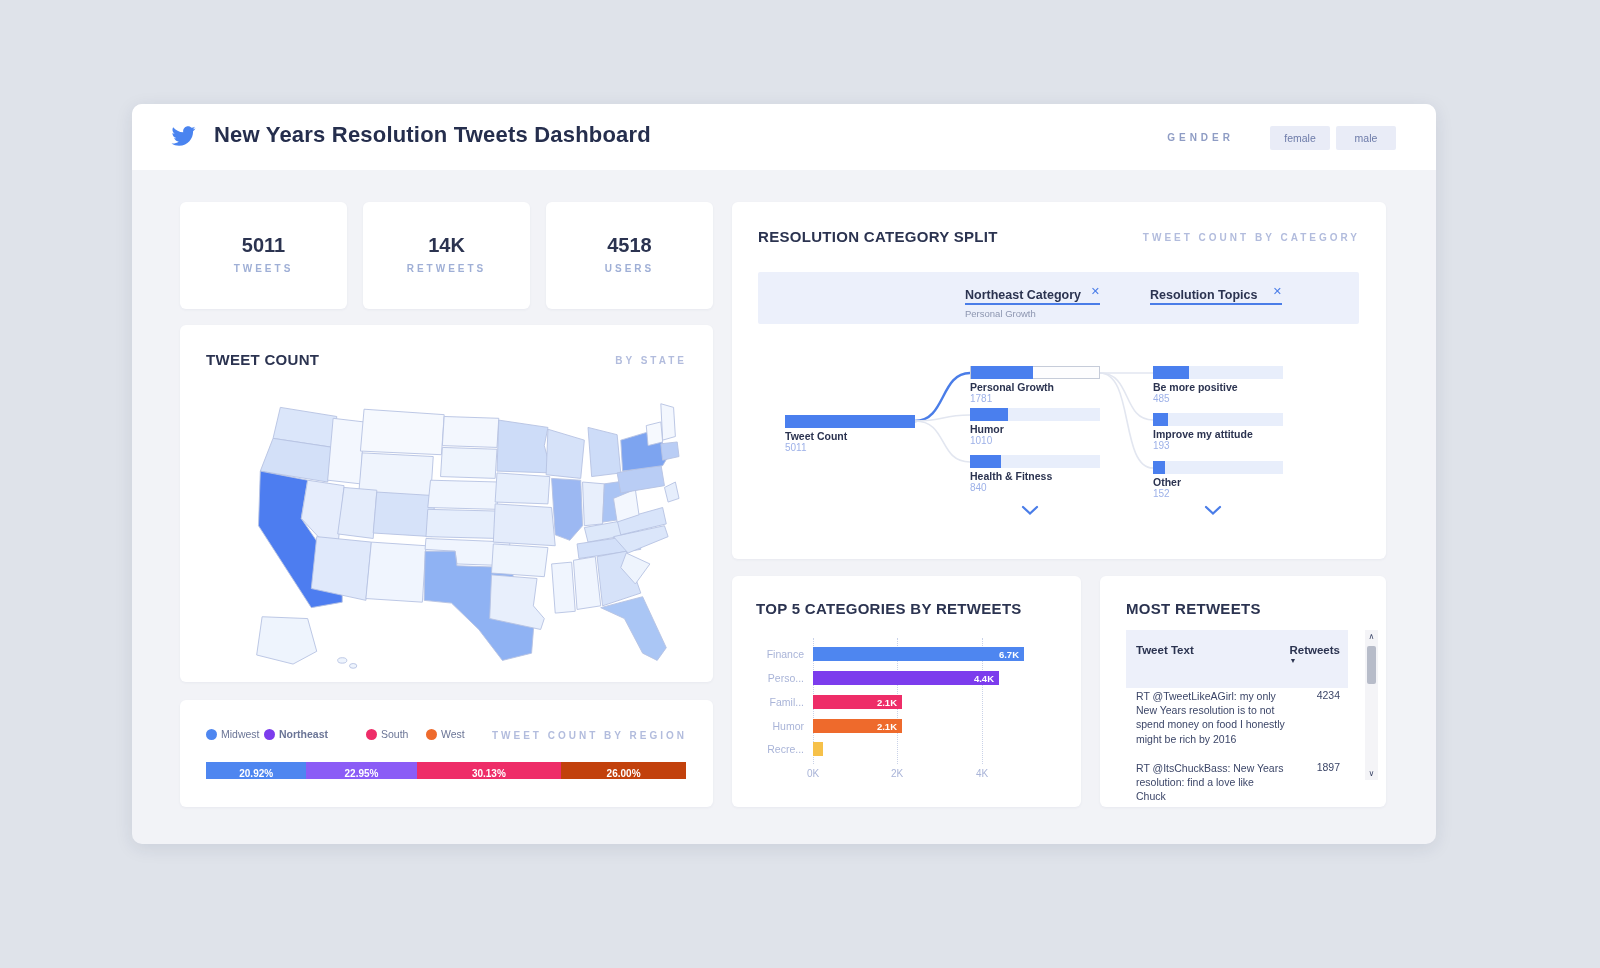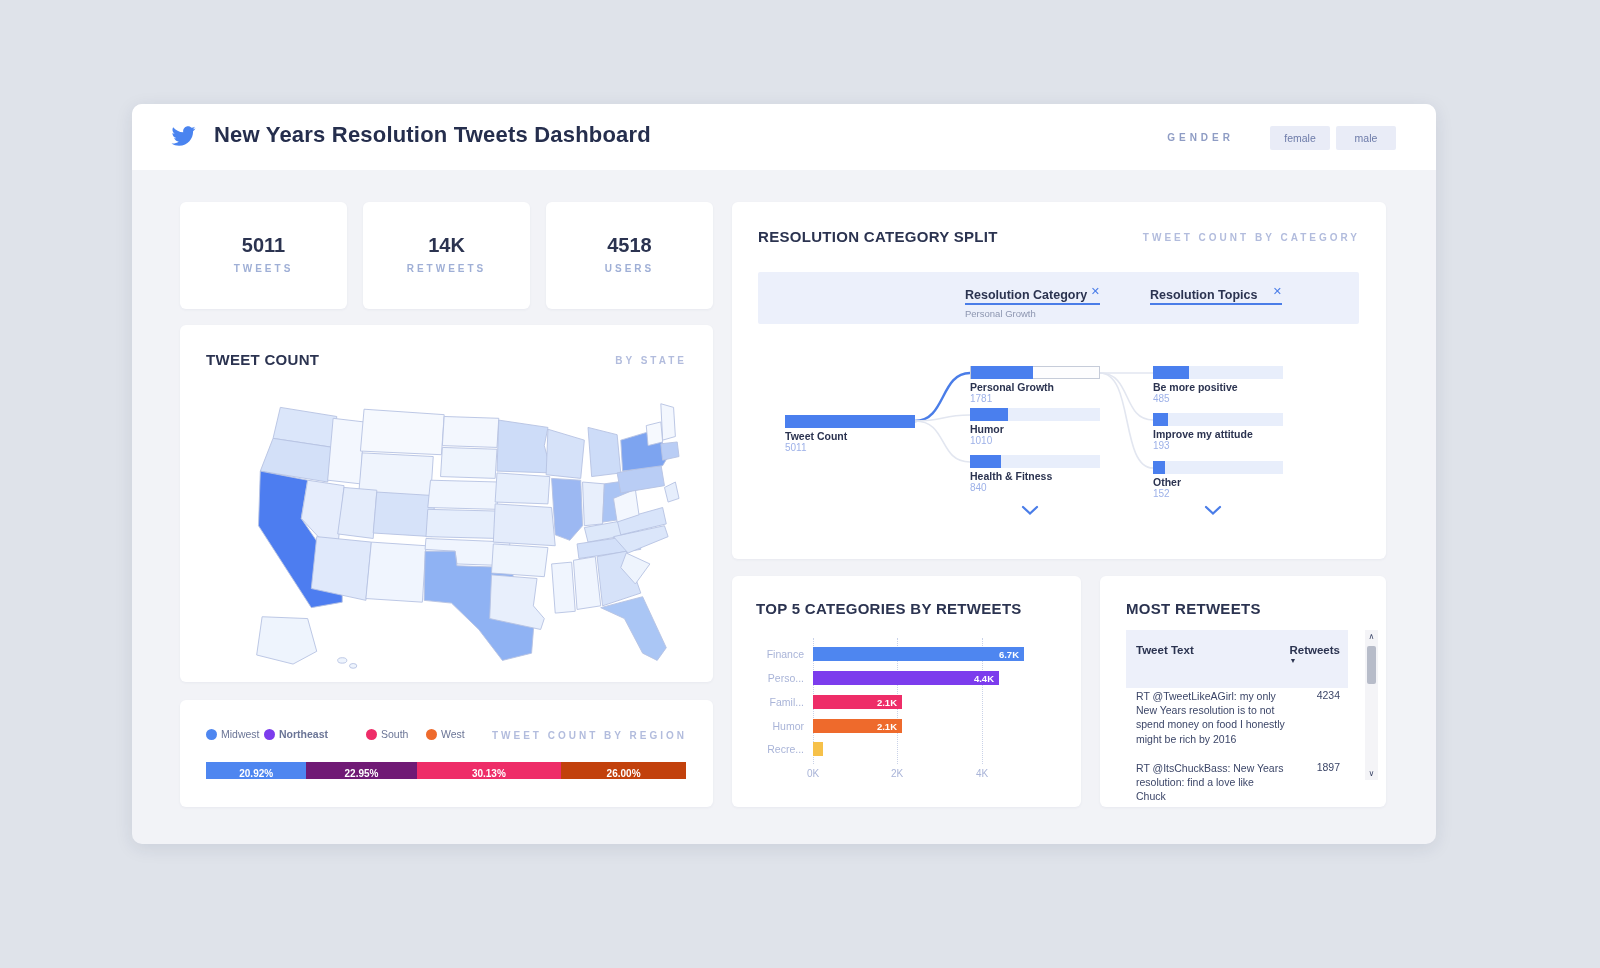--- a/index.html
+++ b/index.html
@@ -147,21 +147,21 @@
       </g>
     </svg>
   </div>
 
   <div class="panel" style="left:600px; top:98px; width:654px; height:357px;">
     <div class="panel-title" style="left:26px; top:26px;">RESOLUTION CATEGORY SPLIT</div>
     <div class="panel-sub" style="right:26px; top:30px;">TWEET COUNT BY CATEGORY</div>
 
     <div class="filter-bar">
       <div class="filter-group" style="left:207px; width:135px;">
-        <span class="filter-name">Resolution Category</span>
+        <span class="filter-name">Northeast Category</span>
         <span class="filter-x">✕</span>
         <div class="filter-underline"></div>
         <div class="filter-sub">Personal Growth</div>
       </div>
       <div class="filter-group" style="left:392px; width:132px;">
         <span class="filter-name">Resolution Topics</span>
         <span class="filter-x">✕</span>
         <div class="filter-underline"></div>
       </div>
     </div>
@@ -301,19 +301,19 @@
       <span class="legend-dot" style="background:#7c3ced;"></span><span>Northeast</span></div>
     <div class="legend-item" style="left:186px;">
       <span class="legend-dot" style="background:#ee2d68;"></span><span>South</span></div>
     <div class="legend-item" style="left:246px;">
       <span class="legend-dot" style="background:#ee6a2c;"></span><span>West</span></div>
 
     <div class="panel-sub" style="right:26px; top:30px;">TWEET COUNT BY REGION</div>
 
     <div class="region-bar">
       <div class="region-seg" style="width:100.4px; background:#4e86f0;">20.92%</div>
-      <div class="region-seg" style="width:110.2px; background:#701a75;">22.95%</div>
+      <div class="region-seg" style="width:110.2px; background:#8b5cf6;">22.95%</div>
       <div class="region-seg" style="width:144.6px; background:#ee2d68;">30.13%</div>
       <div class="region-seg" style="width:124.8px; background:#c2410c;">26.00%</div>
     </div>
   </div>
 
 </div>
 
 </body></html>

